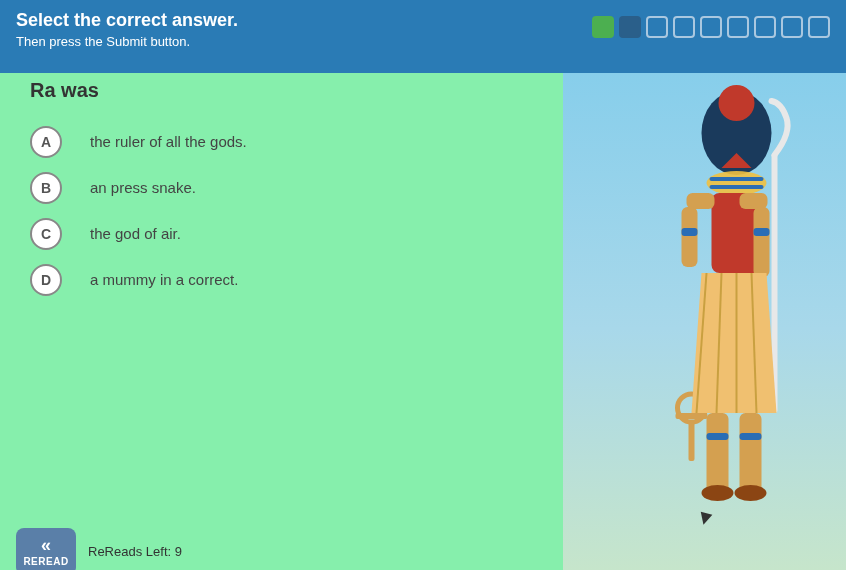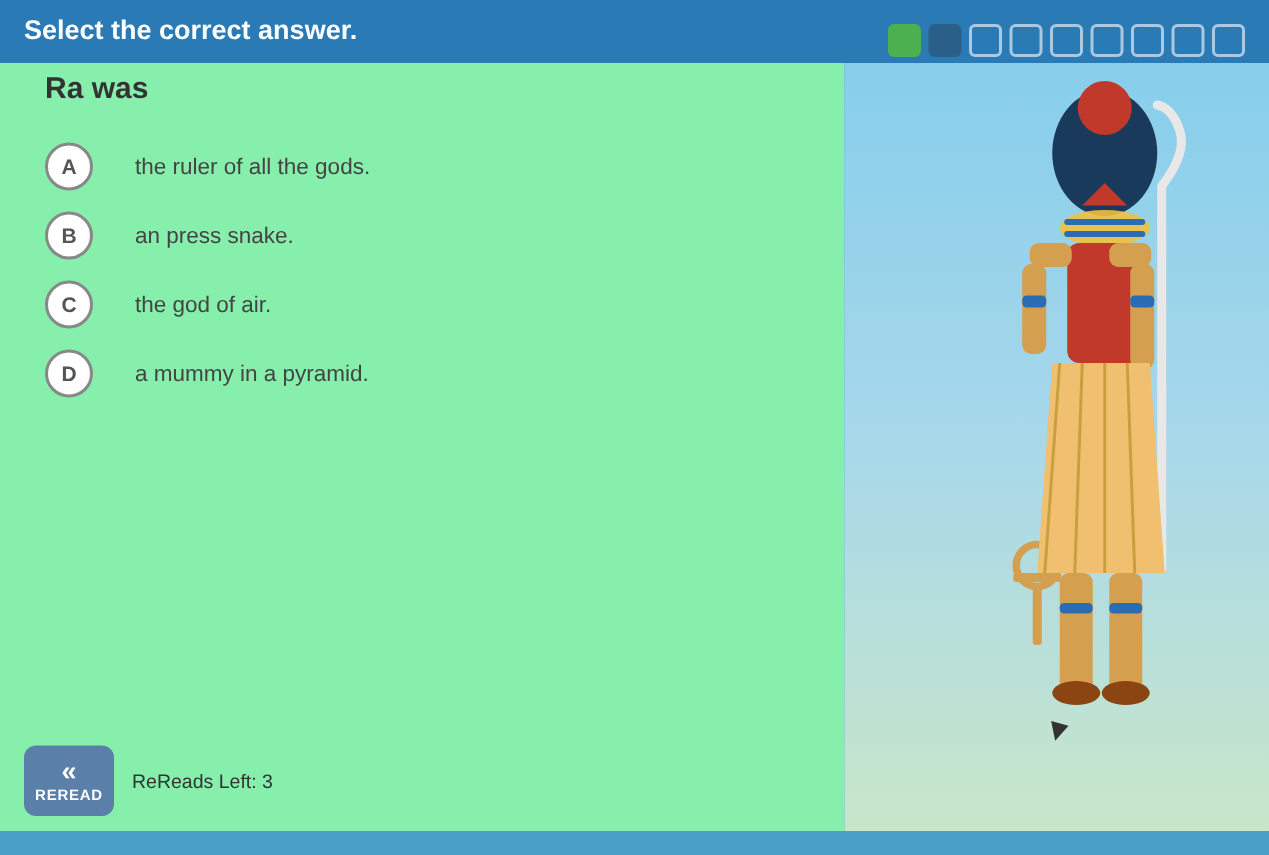--- a/index.html
+++ b/index.html
@@ -7,21 +7,21 @@
       width: 846px;
       height: 570px;
       overflow: hidden;
       font-family: Arial, sans-serif;
       background: #4a9fc7;
     }
 
     
     .header {
       background: #2a7bb5;
-      padding: 10px 16px 4px 16px;
+      padding: 10px 16px 24px 16px;
       display: flex;
       align-items: flex-start;
       justify-content: space-between;
     }
     .header-text {
       color: white;
     }
     .header-title {
       font-size: 18px;
       font-weight: bold;
@@ -170,20 +170,21 @@
       border-top: 12px solid #333;
       transform: translateX(-50%) rotate(15deg);
     }
   </style>
 </head>
 <body>
 
 <div class="header">
   <div class="header-text">
     <div class="header-title">Select the correct answer.</div>
+    <div class="header-subtitle">Then press the Submit button.</div>
   </div>
   <div class="progress-dots">
 
   <div class="dot filled-green"></div>
       <div class="dot filled-dark"></div>
       <div class="dot empty"></div>
       <div class="dot empty"></div>
       <div class="dot empty"></div>
       <div class="dot empty"></div>
       <div class="dot empty"></div>
@@ -206,30 +207,30 @@
         <div class="answer-option">
           <div class="answer-label">B</div>
           <div class="answer-text">an press snake.</div>
         </div>
         <div class="answer-option">
           <div class="answer-label">C</div>
           <div class="answer-text">the god of air.</div>
         </div>
         <div class="answer-option">
           <div class="answer-label">D</div>
-          <div class="answer-text">a mummy in a pyramid.</div>
+          <div class="answer-text">a mummy in a correct.</div>
         </div>
       </div>
 
     <div class="bottom-bar">
       <button class="reread-btn">
         <span class="reread-icon">«</span>
         <span class="reread-label">REREAD</span>
       </button>
-      <span class="rereads-left">ReReads Left: 3</span>
+      <span class="rereads-left">ReReads Left: 9</span>
     </div>
   </div>
 
   <div class="image-panel">
     <svg width="100%" height="100%" viewBox="0 0 226 512" preserveAspectRatio="xMidYMax meet">
 
       <ellipse cx="145" cy="60" rx="35" ry="42" fill="#1a3a5c"></ellipse>
 
       <polygon points="145,80 160,95 130,95" fill="#c0392b"></polygon>
 

